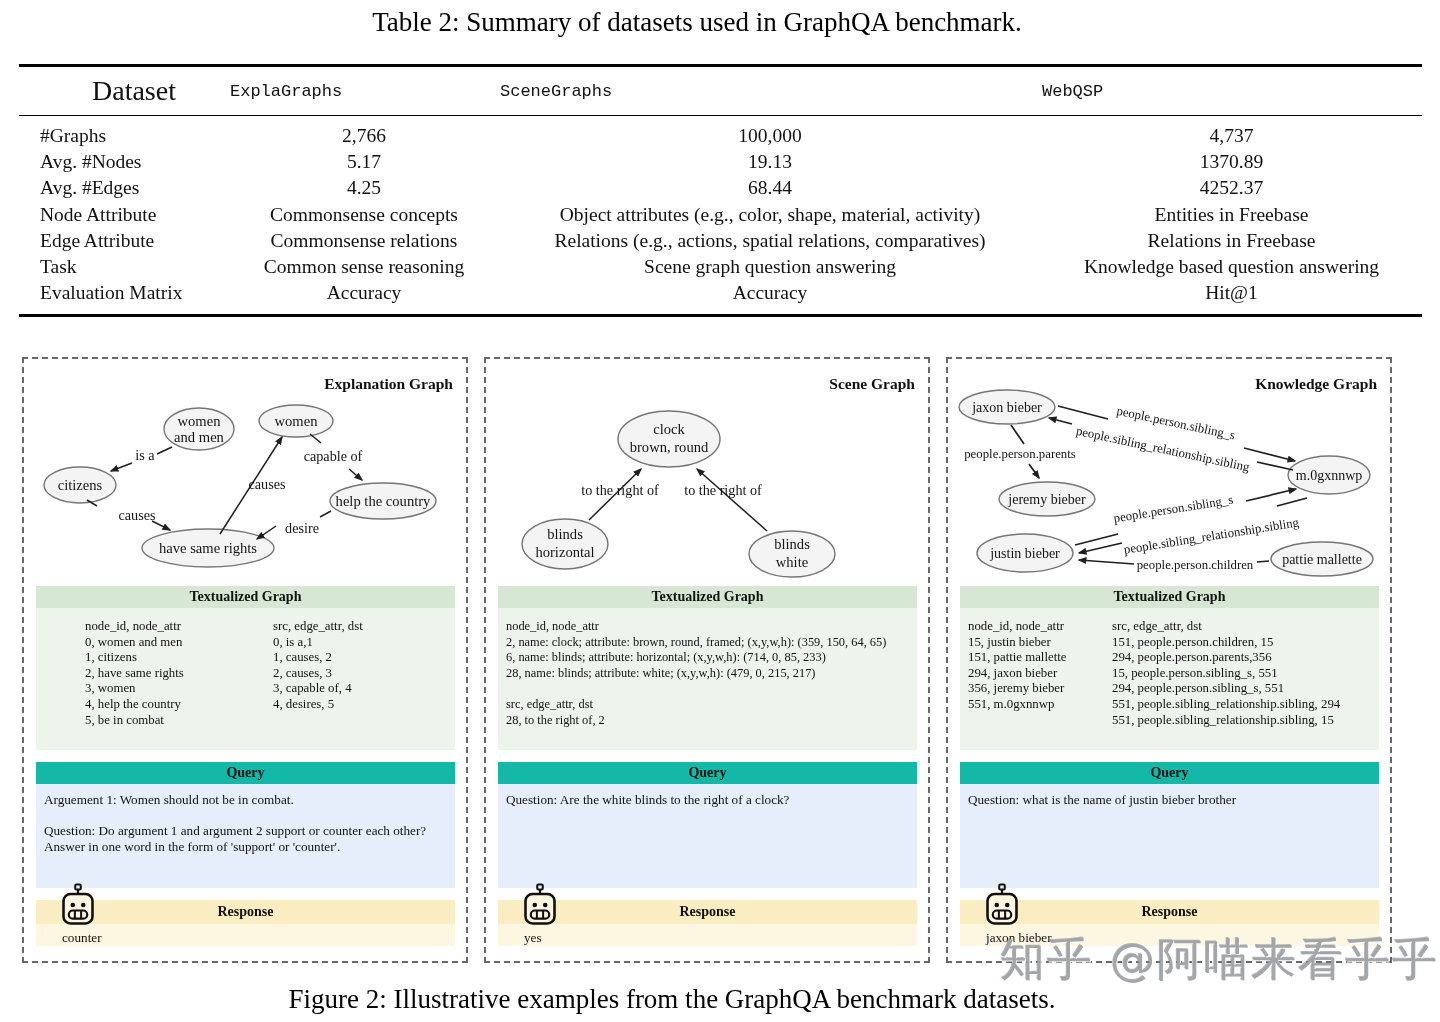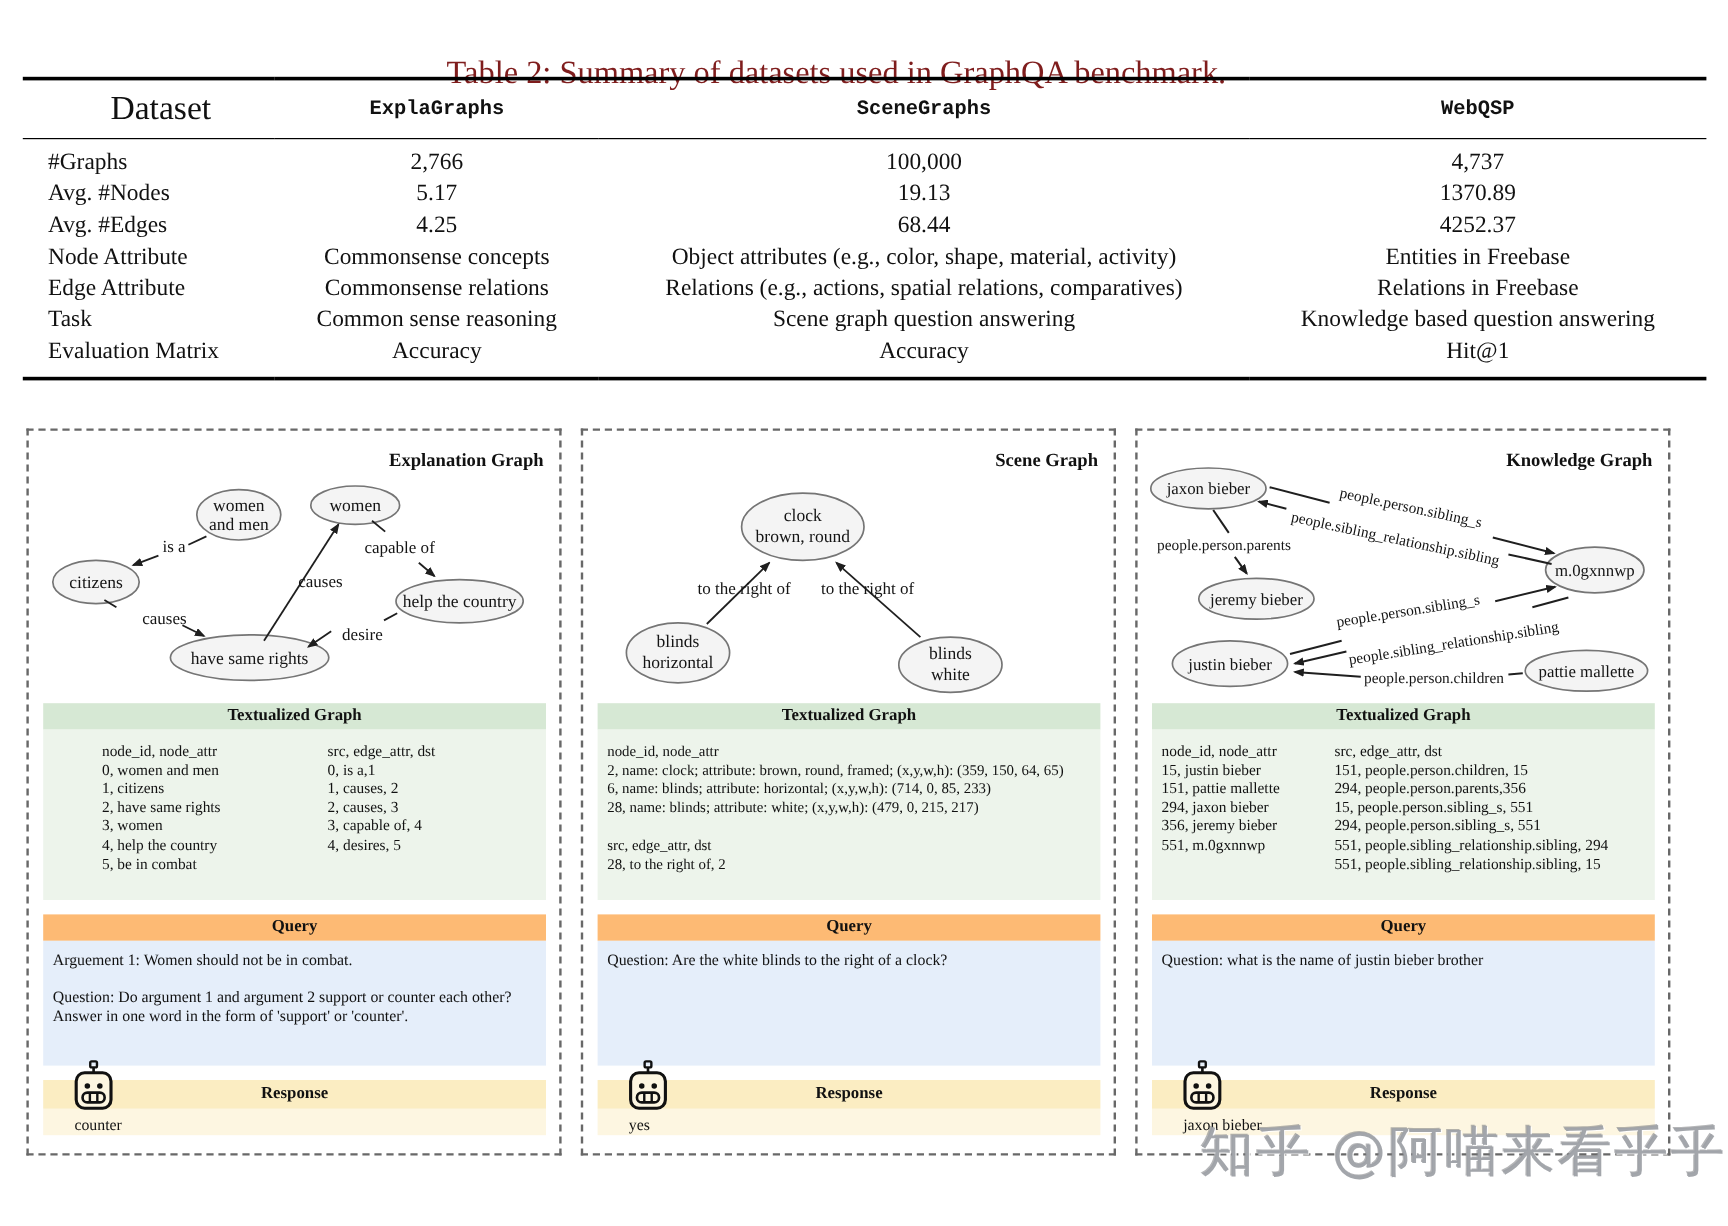--- a/index.html
+++ b/index.html
@@ -1,44 +1,44 @@
 <!DOCTYPE html>
 <html><head>
 <meta charset="utf-8">
 <style>
   html,body{margin:0;padding:0;background:#ffffff;}
   body{width:1440px;height:1022px;position:relative;font-family:"Liberation Serif",serif;color:#111;overflow:hidden;}
 
-  .caption{position:absolute;text-align:center;font-size:27px;color:#7f1d1d;margin-top:38px;}
+  .caption{position:absolute;text-align:center;font-size:27px;color:#000000;}
   #top-caption{top:7px;left:0;width:1394px;}
   #bottom-caption{top:984px;left:0;width:1344px;}
 
   
   #t2{position:absolute;left:19px;top:64px;width:1403px;border-collapse:collapse;
       border-top:3px solid #000;border-bottom:3px solid #000;font-size:19.5px;}
   #t2 thead th{font-weight:normal;border-bottom:1.6px solid #000;height:46px;vertical-align:middle;}
-  #t2 th.mono{font-family:"Liberation Mono","DejaVu Sans Mono",monospace;font-size:17px;font-weight:700;text-align:center;}
+  #t2 th.mono{font-family:"Liberation Mono","DejaVu Sans Mono",monospace;font-size:17px;font-weight:400;text-align:left;}
   #t2 th.rowhead{text-align:center;padding-left:21px;font-size:28px;}
   #t2 tbody td{height:26.2px;text-align:center;vertical-align:middle;padding:0;}
   #t2 tbody td.lbl{text-align:left;padding-left:21px;}
   #t2 tbody tr:first-child td{padding-top:7px;}
   #t2 tbody tr:last-child td{padding-bottom:8px;}
   #t2 col.c1{width:210px}#t2 col.c2{width:270px}#t2 col.c3{width:542px}#t2 col.c4{width:381px}
 
   
   .panel{position:absolute;top:357px;width:446px;height:606px;border:2px dashed #686868;box-sizing:border-box;background:#fff;}
   #panel-1{left:22px}#panel-2{left:484px}#panel-3{left:946px}
   .panel-title{position:absolute;top:16px;right:13px;font-weight:bold;font-size:15.5px;}
   .gsvg{position:absolute;left:0;top:0;width:442px;height:228px;}
 
   .band{position:absolute;left:12px;width:419px;box-sizing:border-box;}
   .band-h{font-weight:bold;font-size:14px;text-align:center;}
   .tg-h{top:227px;height:22px;line-height:22px;background:#d6e8d4;}
   .tg-b{top:249px;height:142px;background:#edf4eb;position:absolute;font-size:12.8px;line-height:15.6px;padding-left:40px;}
-  .q-h{top:403px;height:22px;line-height:22px;background:#fdba74;}
+  .q-h{top:403px;height:22px;line-height:22px;background:#14b8a6;}
   .q-b{top:425px;height:104px;background:#e5eefa;font-size:13.2px;line-height:15.4px;padding:8px 8px 0 8px;}
   .r-h{top:541px;height:24px;line-height:24px;background:#fbedc2;}
   .r-b{top:565px;height:22px;background:#fdf6e1;font-size:13.2px;padding:6px 0 0 26px;}
 
   .tg-col{position:absolute;top:11px;}
   #panel-1 .col-a{left:49px}#panel-1 .col-b{left:237px}
   #panel-2 .col-a{left:8px;width:404px}
   #panel-3 .col-a{left:8px}#panel-3 .col-b{left:152px}
   .lines div{min-height:15.6px;white-space:nowrap;}
 

